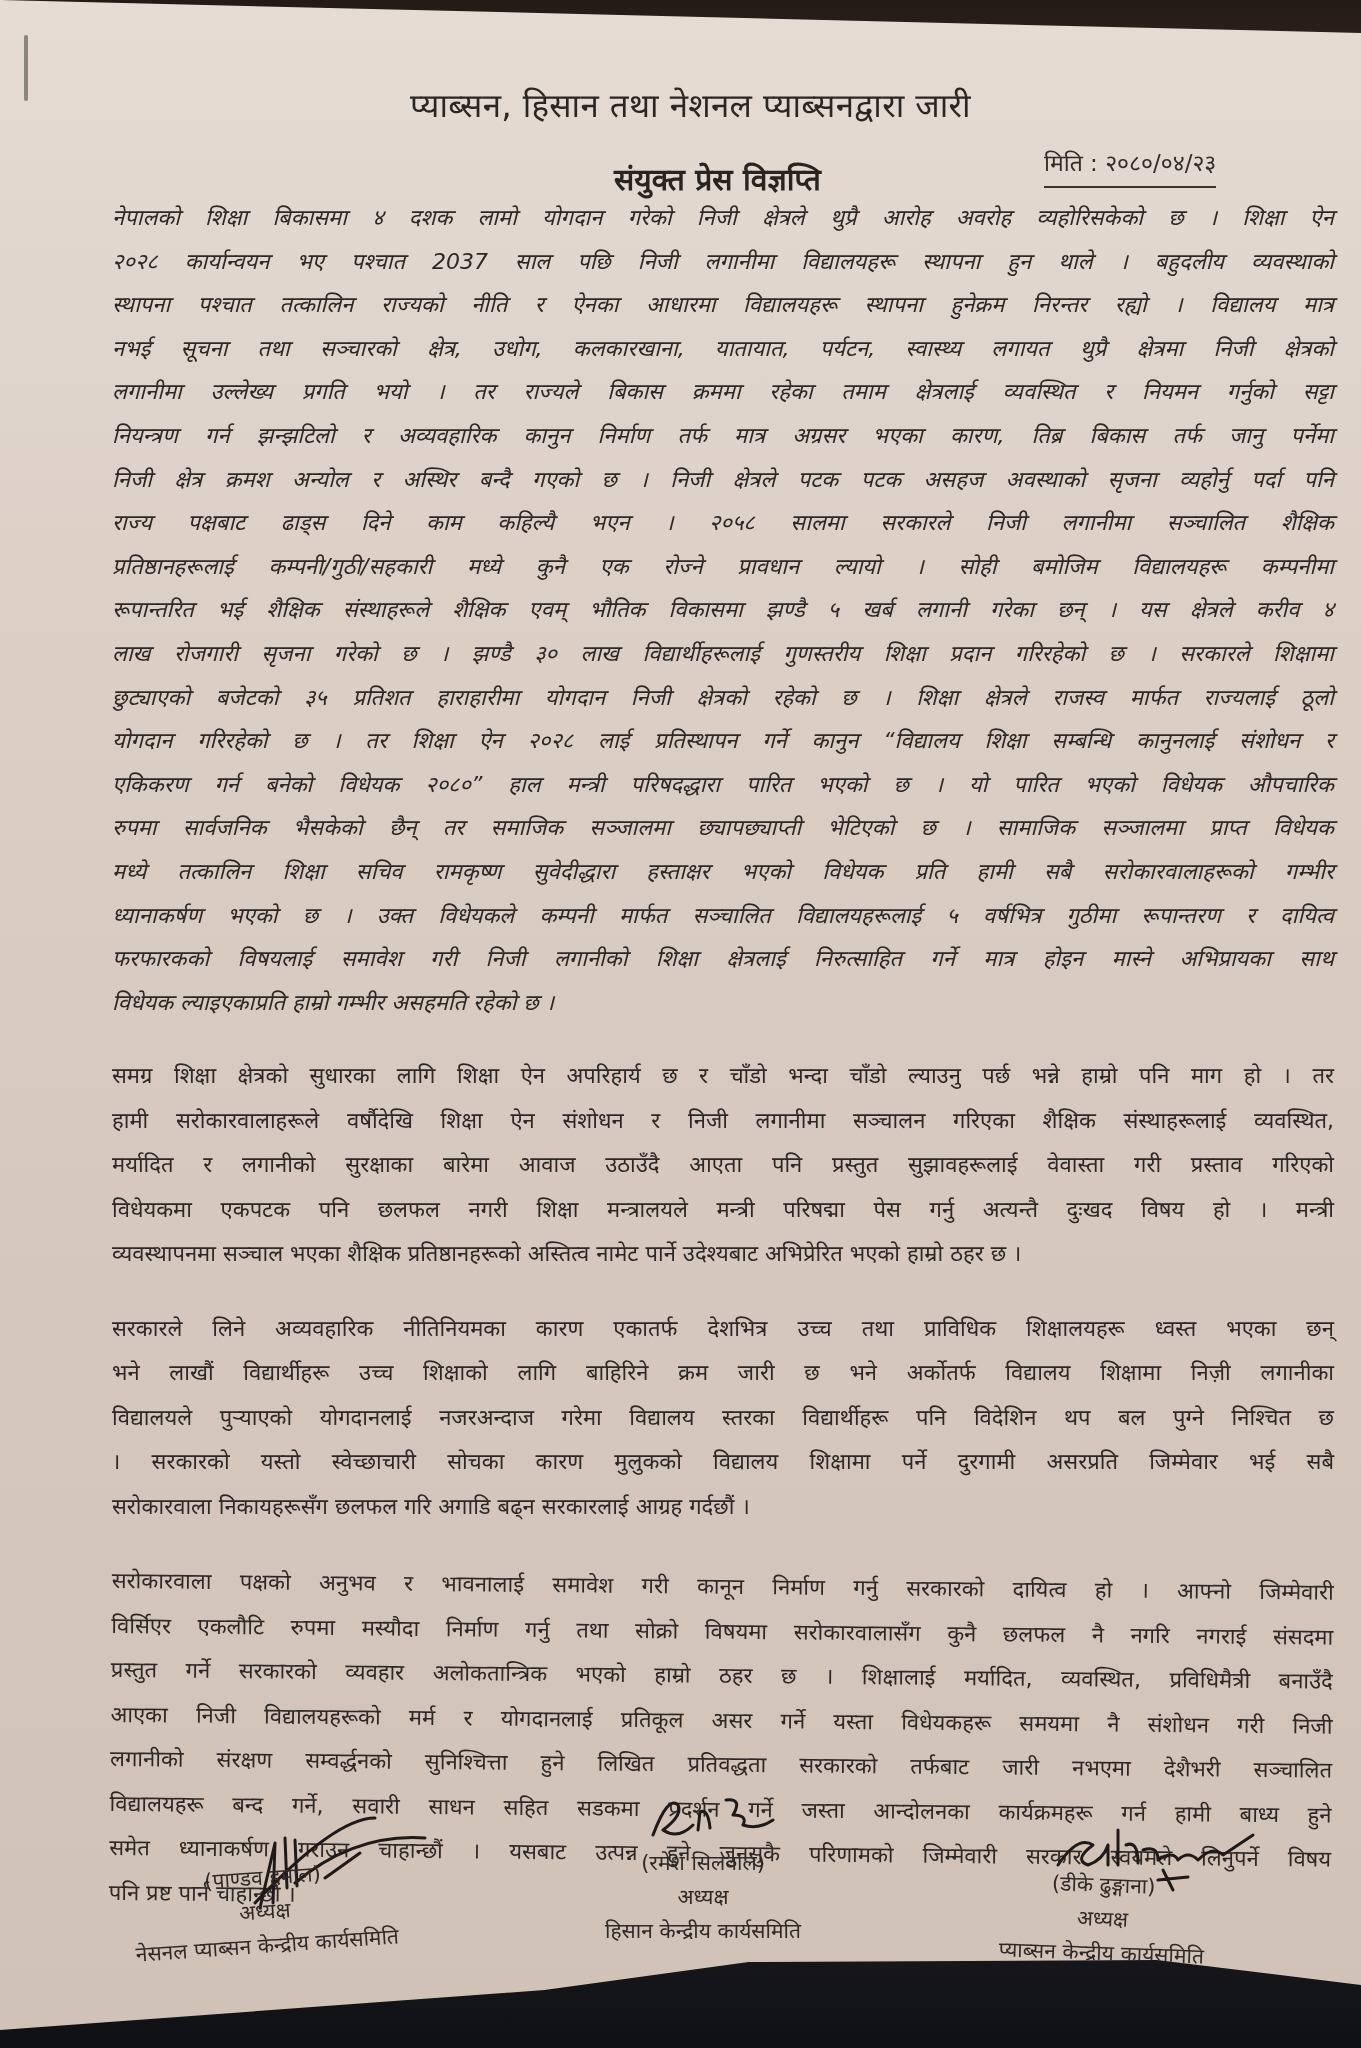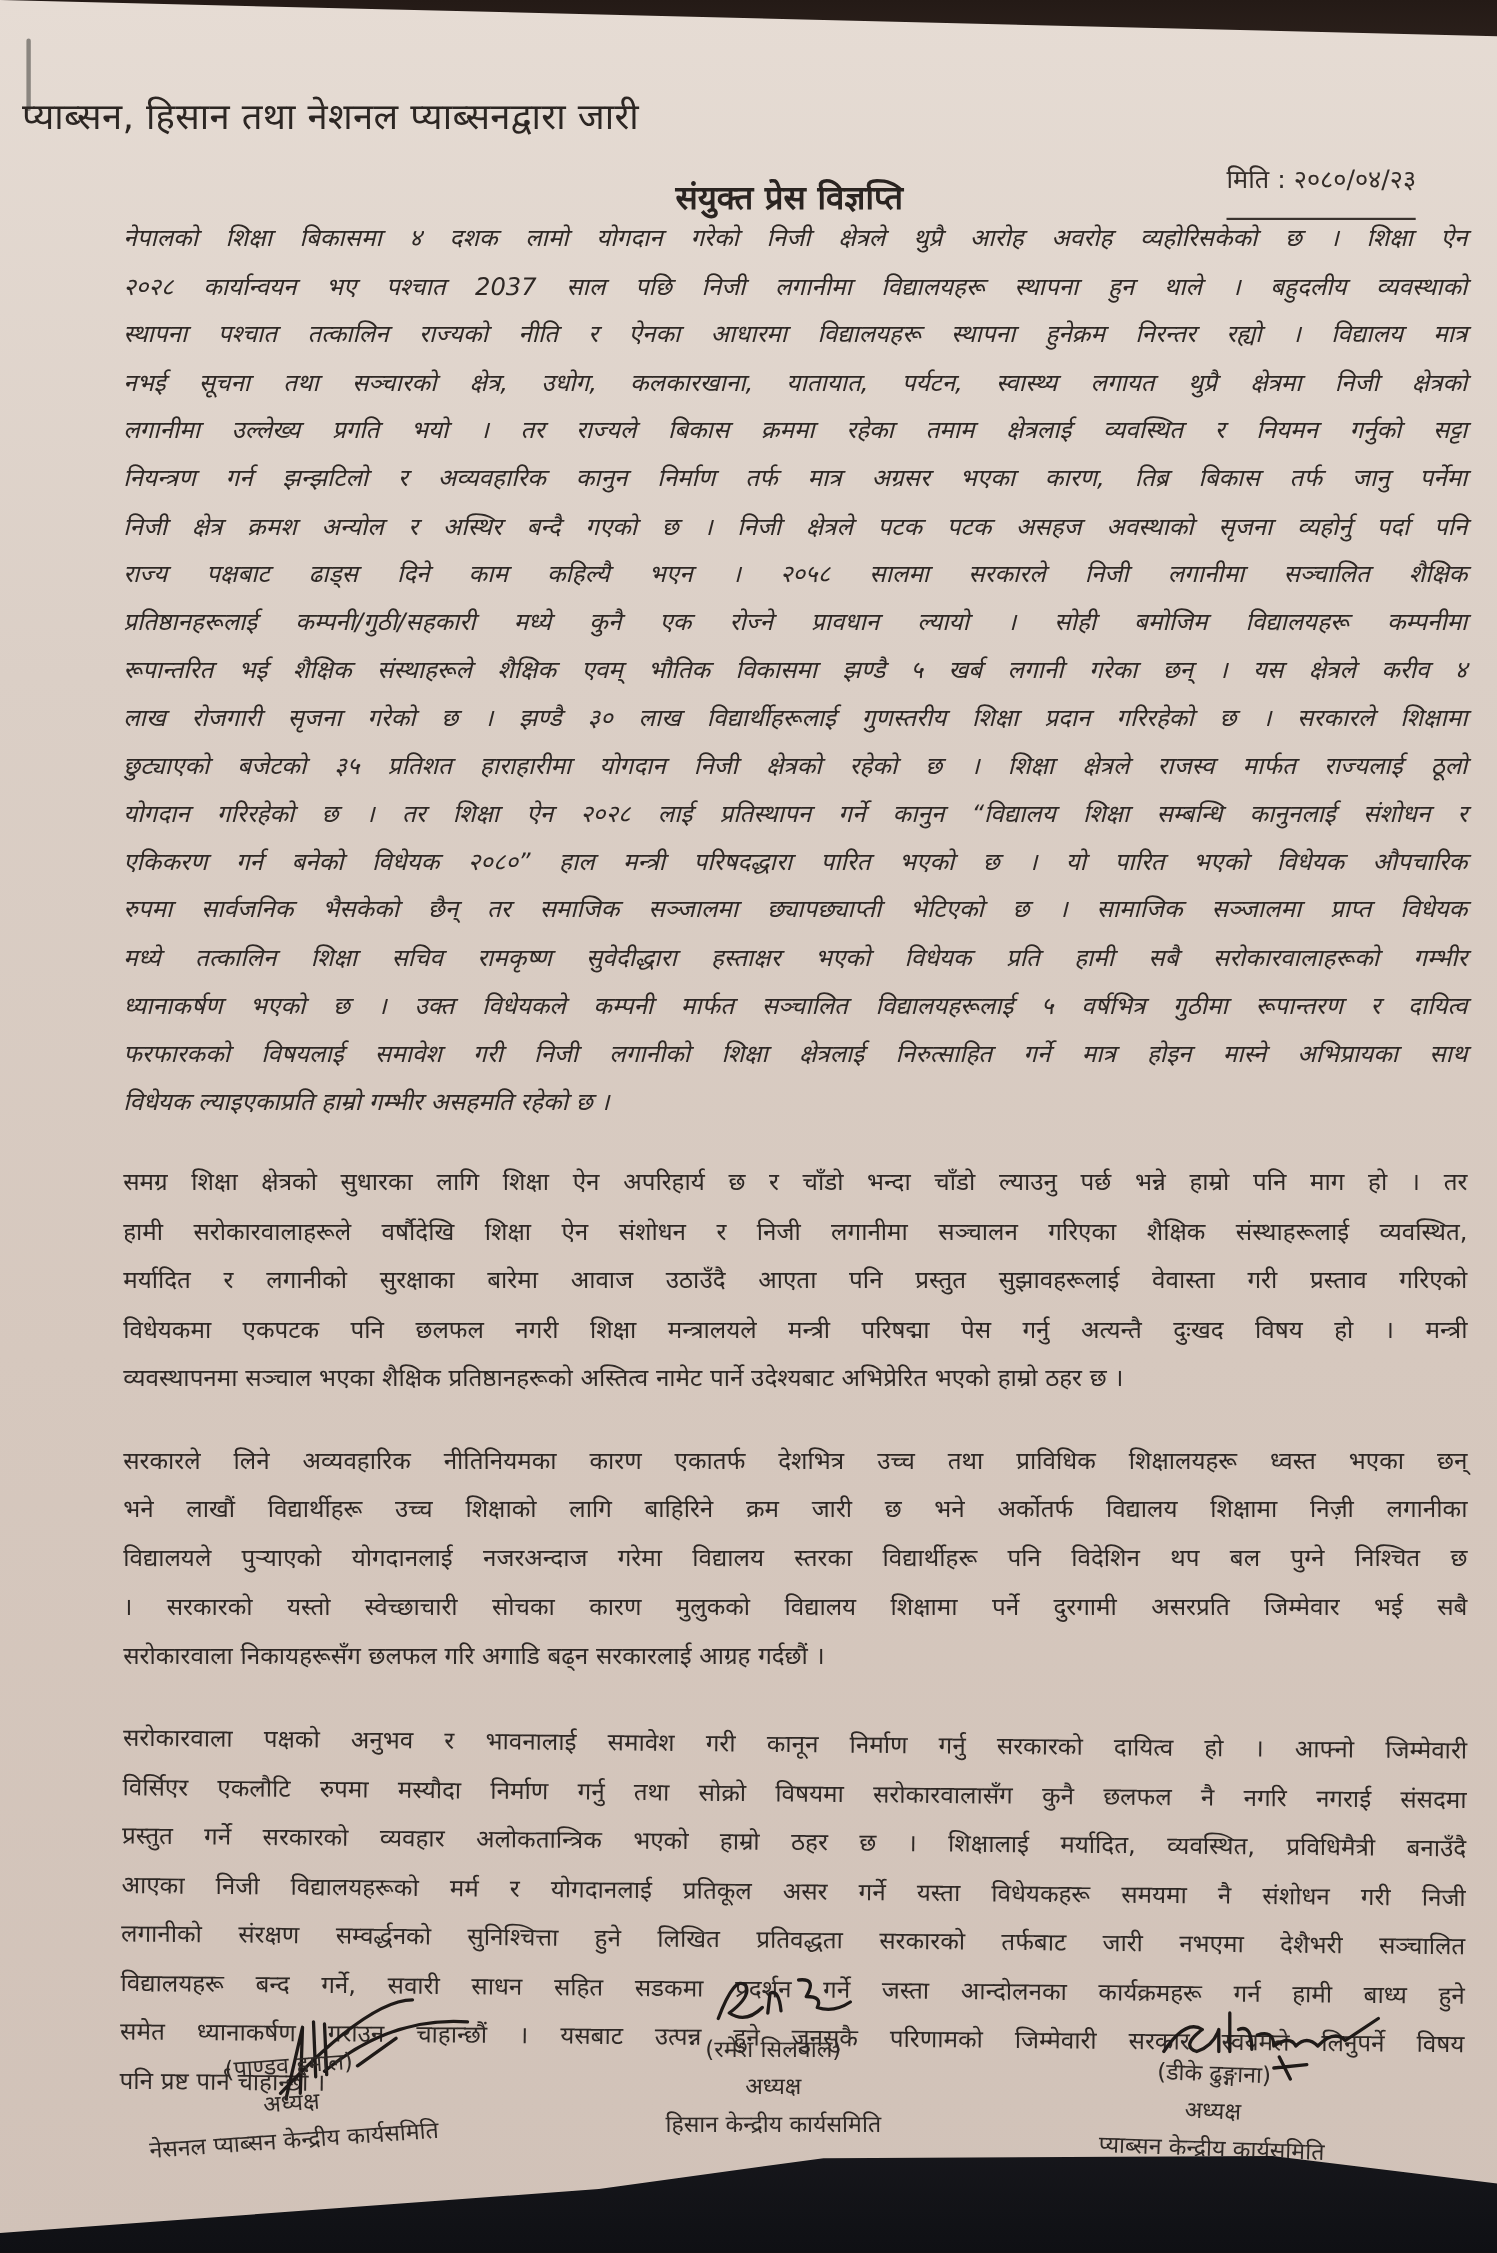--- a/index.html
+++ b/index.html
@@ -21,31 +21,31 @@
     position: absolute; left: 0; top: 0; width: 1361px; height: 2048px;
     background: linear-gradient(180deg, #e6dcd4 0%, #dbcfc6 30%, #d6c8be 60%, #d1c2b8 100%);
     clip-path: polygon(0 0, 100% 33px, 100% 1985px, 85% 1960px, 55% 1962px, 40% 1990px, 0 2030px);
   }
   .staple {
     position: absolute; left: 24px; top: 35px; width: 4px; height: 66px;
     background: #8a857f; border-radius: 2px;
   }
   .header-title {
     position: absolute; left: 0; width: 1361px; top: 82px;
-    font-size: 33px; color: #2c2623; letter-spacing: 0.3px;
+    text-align: center; font-size: 33px; color: #2c2623; letter-spacing: 0.3px;
     padding-left: 20px; box-sizing: border-box;
   }
   .header-subtitle {
     position: absolute; left: 614px; top: 142px;
     font-size: 30px; font-weight: bold; color: #2a2421; margin-top: 16px;
   }
   .header-date {
-    position: absolute; left: 1115px; top: 146px;
+    position: absolute; left: 1044px; top: 146px;
     font-size: 23px; color: #332c28;
-    border-bottom: 2px solid #3a332f; padding-bottom: 20px;
+    border-bottom: 2px solid #3a332f; padding-bottom: 8px;
   }
   .body-text {
     position: absolute; left: 112px; top: 196px; width: 1222px;
     color: #2e2825; font-size: 22px;
   }
   .para { margin: 0; }
   .line {
     display: block; height: 44.5px; line-height: 44.5px;
     white-space: nowrap; text-align: justify; text-align-last: justify;
     overflow: visible;

